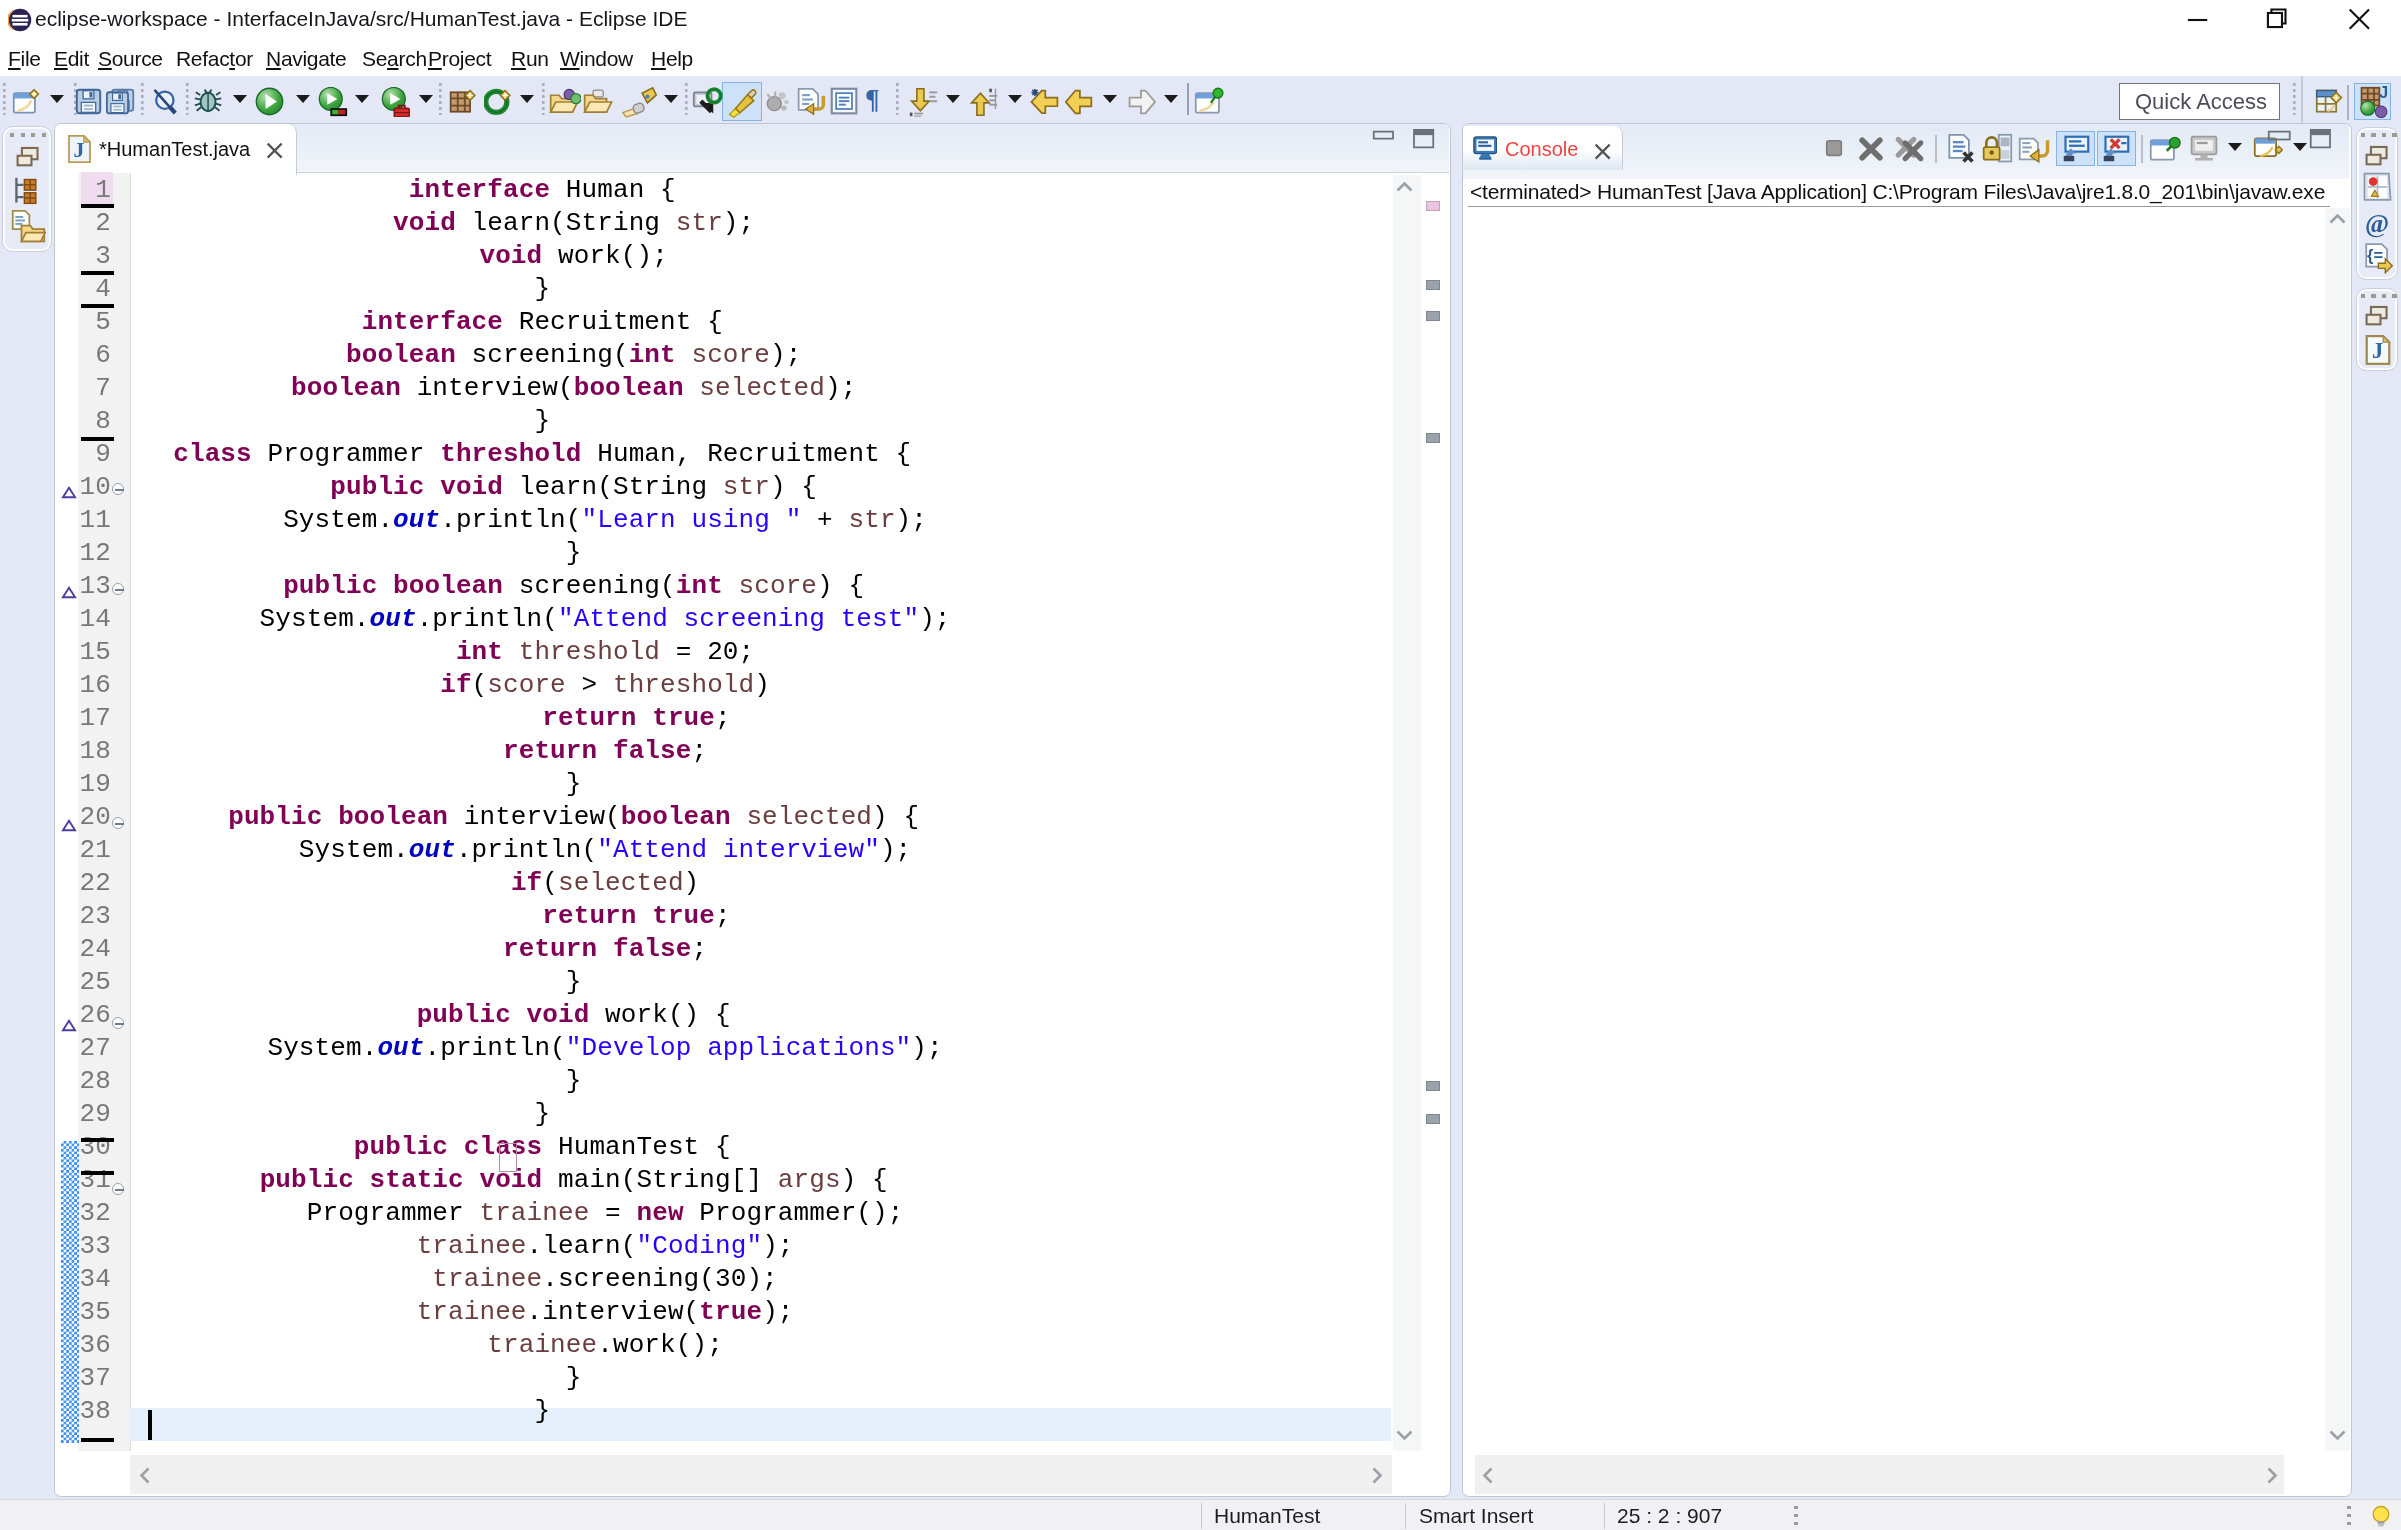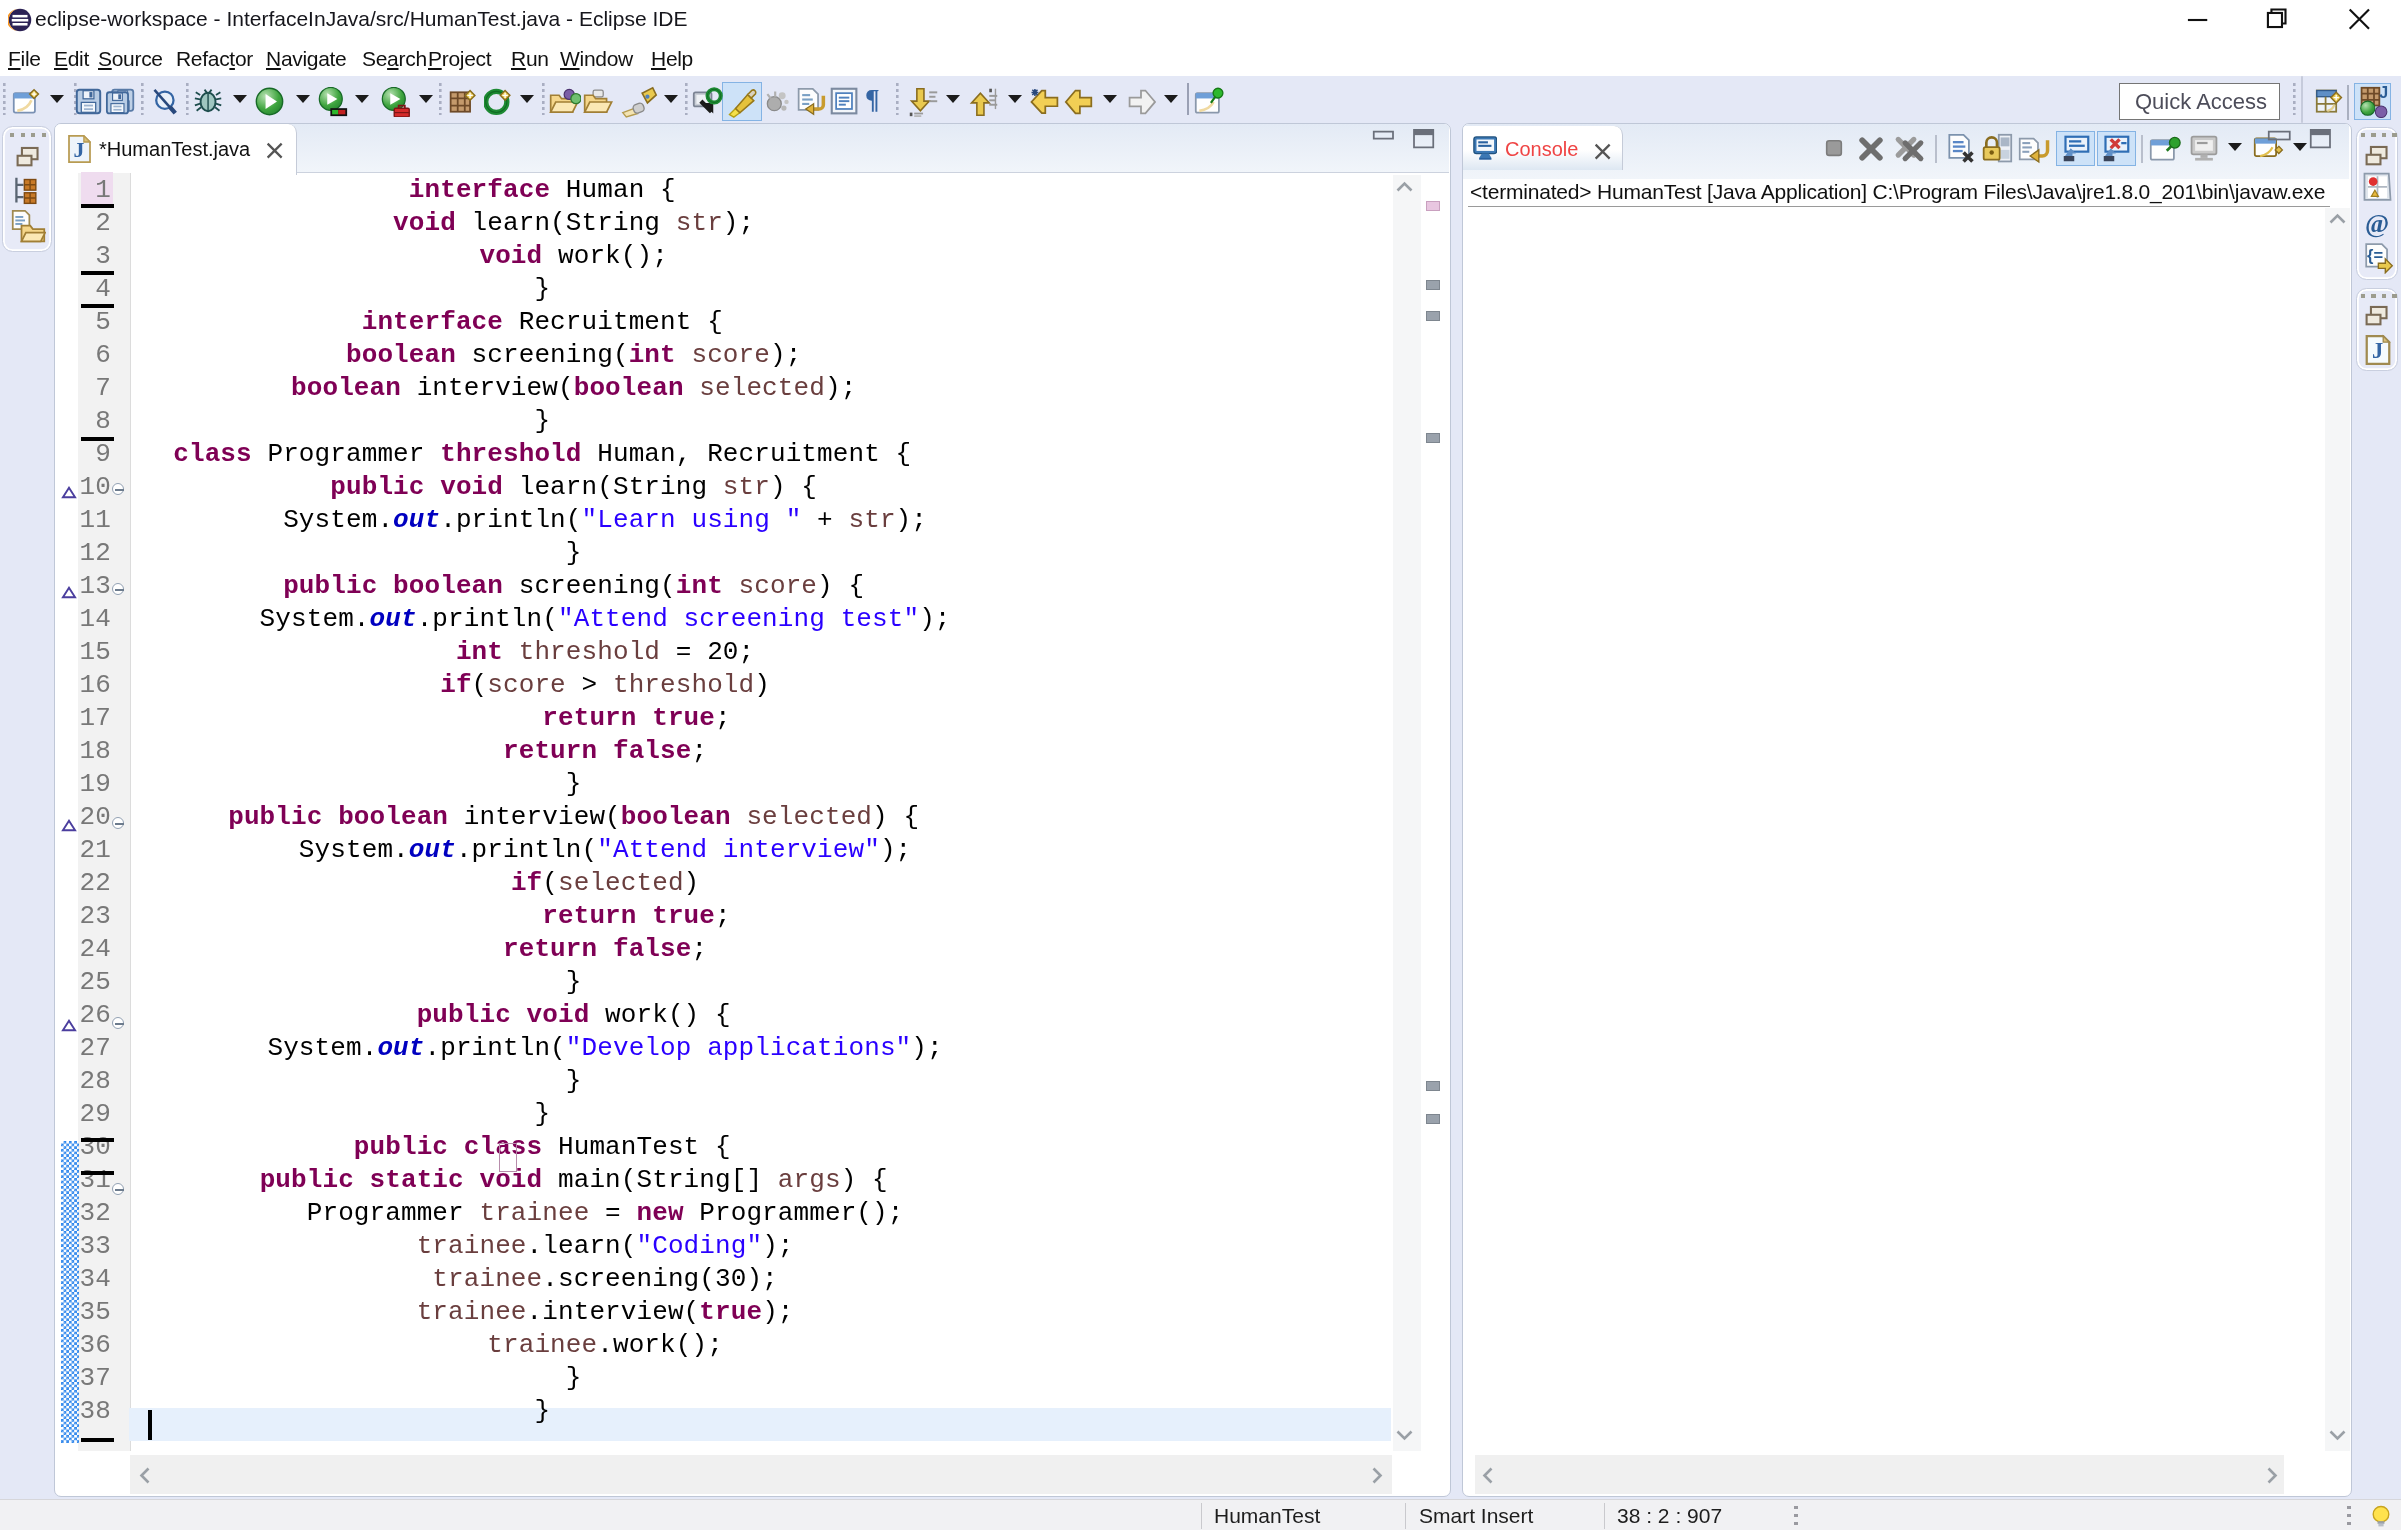--- a/index.html
+++ b/index.html
@@ -629,21 +629,21 @@
 </div>
 <svg class="abs" style="left:2267px;top:128px" width="70" height="23" viewBox="0 0 80 26">
   <rect x="2" y="4" width="24" height="9" fill="none" stroke="#6a6f7a" stroke-width="2"></rect>
   <rect x="50" y="2" width="22" height="20" fill="none" stroke="#6a6f7a" stroke-width="2"></rect>
   <rect x="50" y="2" width="22" height="6" fill="#6a6f7a"></rect>
 </svg>
 
 <div class="abs" id="statusbar"></div>
 <span class="abs" style="left:1214px;top:1504px;font-size:21px;color:#1d1d1d">HumanTest</span>
 <span class="abs" style="left:1419px;top:1504px;font-size:21px;color:#1d1d1d">Smart Insert</span>
-<span class="abs" style="left:1617px;top:1504px;font-size:21px;color:#1d1d1d">38 : 2 : 907</span>
+<span class="abs" style="left:1617px;top:1504px;font-size:21px;color:#1d1d1d">25 : 2 : 907</span>
 <div class="ssep" style="left:1201px"></div>
 <div class="ssep" style="left:1405px"></div>
 <div class="ssep" style="left:1604px"></div>
 <div class="abs" style="left:1794px;top:1506px;width:3.5px;height:19.3px;background-image:repeating-linear-gradient(#9a9aa0 0 3.5px, transparent 3.5px 8px)"></div>
 <div class="abs" style="left:2347px;top:1506px;width:3.5px;height:19.3px;background-image:repeating-linear-gradient(#9a9aa0 0 3.5px, transparent 3.5px 8px)"></div>
 <svg class="abs" style="left:2368px;top:1503px" width="26" height="26" viewBox="0 0 30 30">
   <circle cx="15" cy="13" r="9" fill="#ffe24d" stroke="#c8a41e" stroke-width="1.6"></circle>
   <rect x="11" y="21" width="8" height="3" fill="#9aa0a8"></rect>
   <rect x="12" y="24" width="6" height="3" fill="#b8bec6"></rect>
 </svg>

